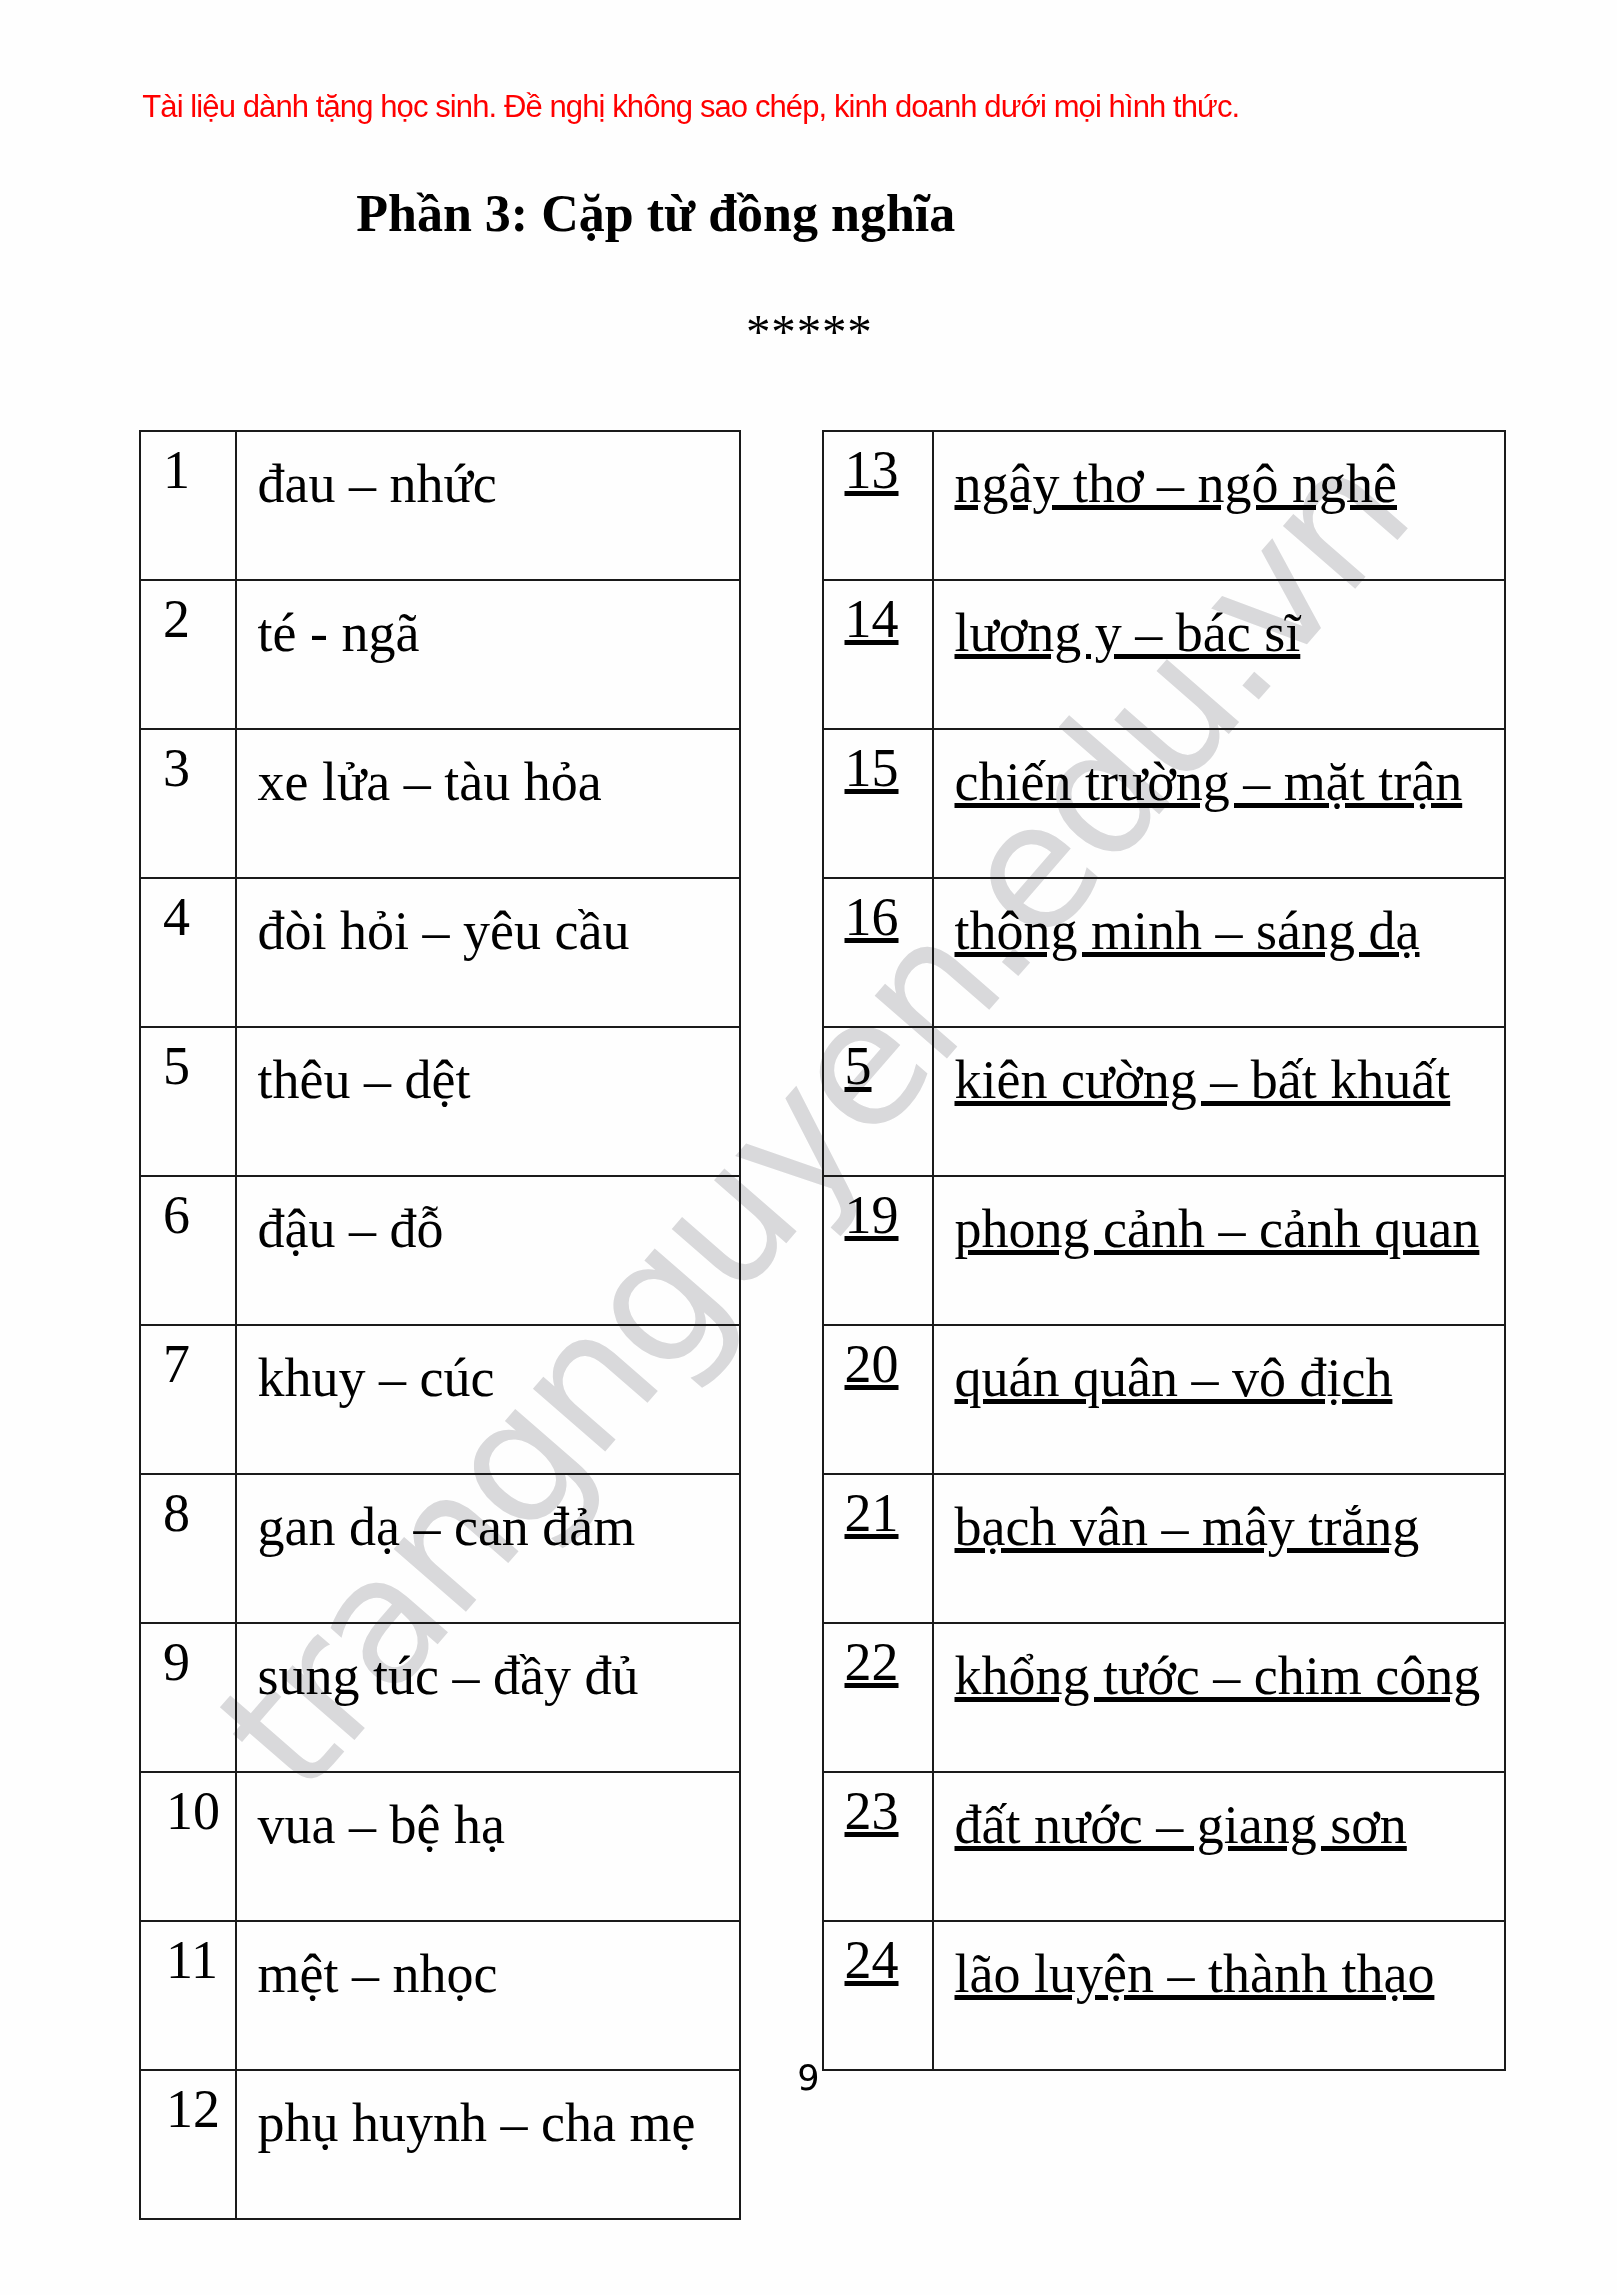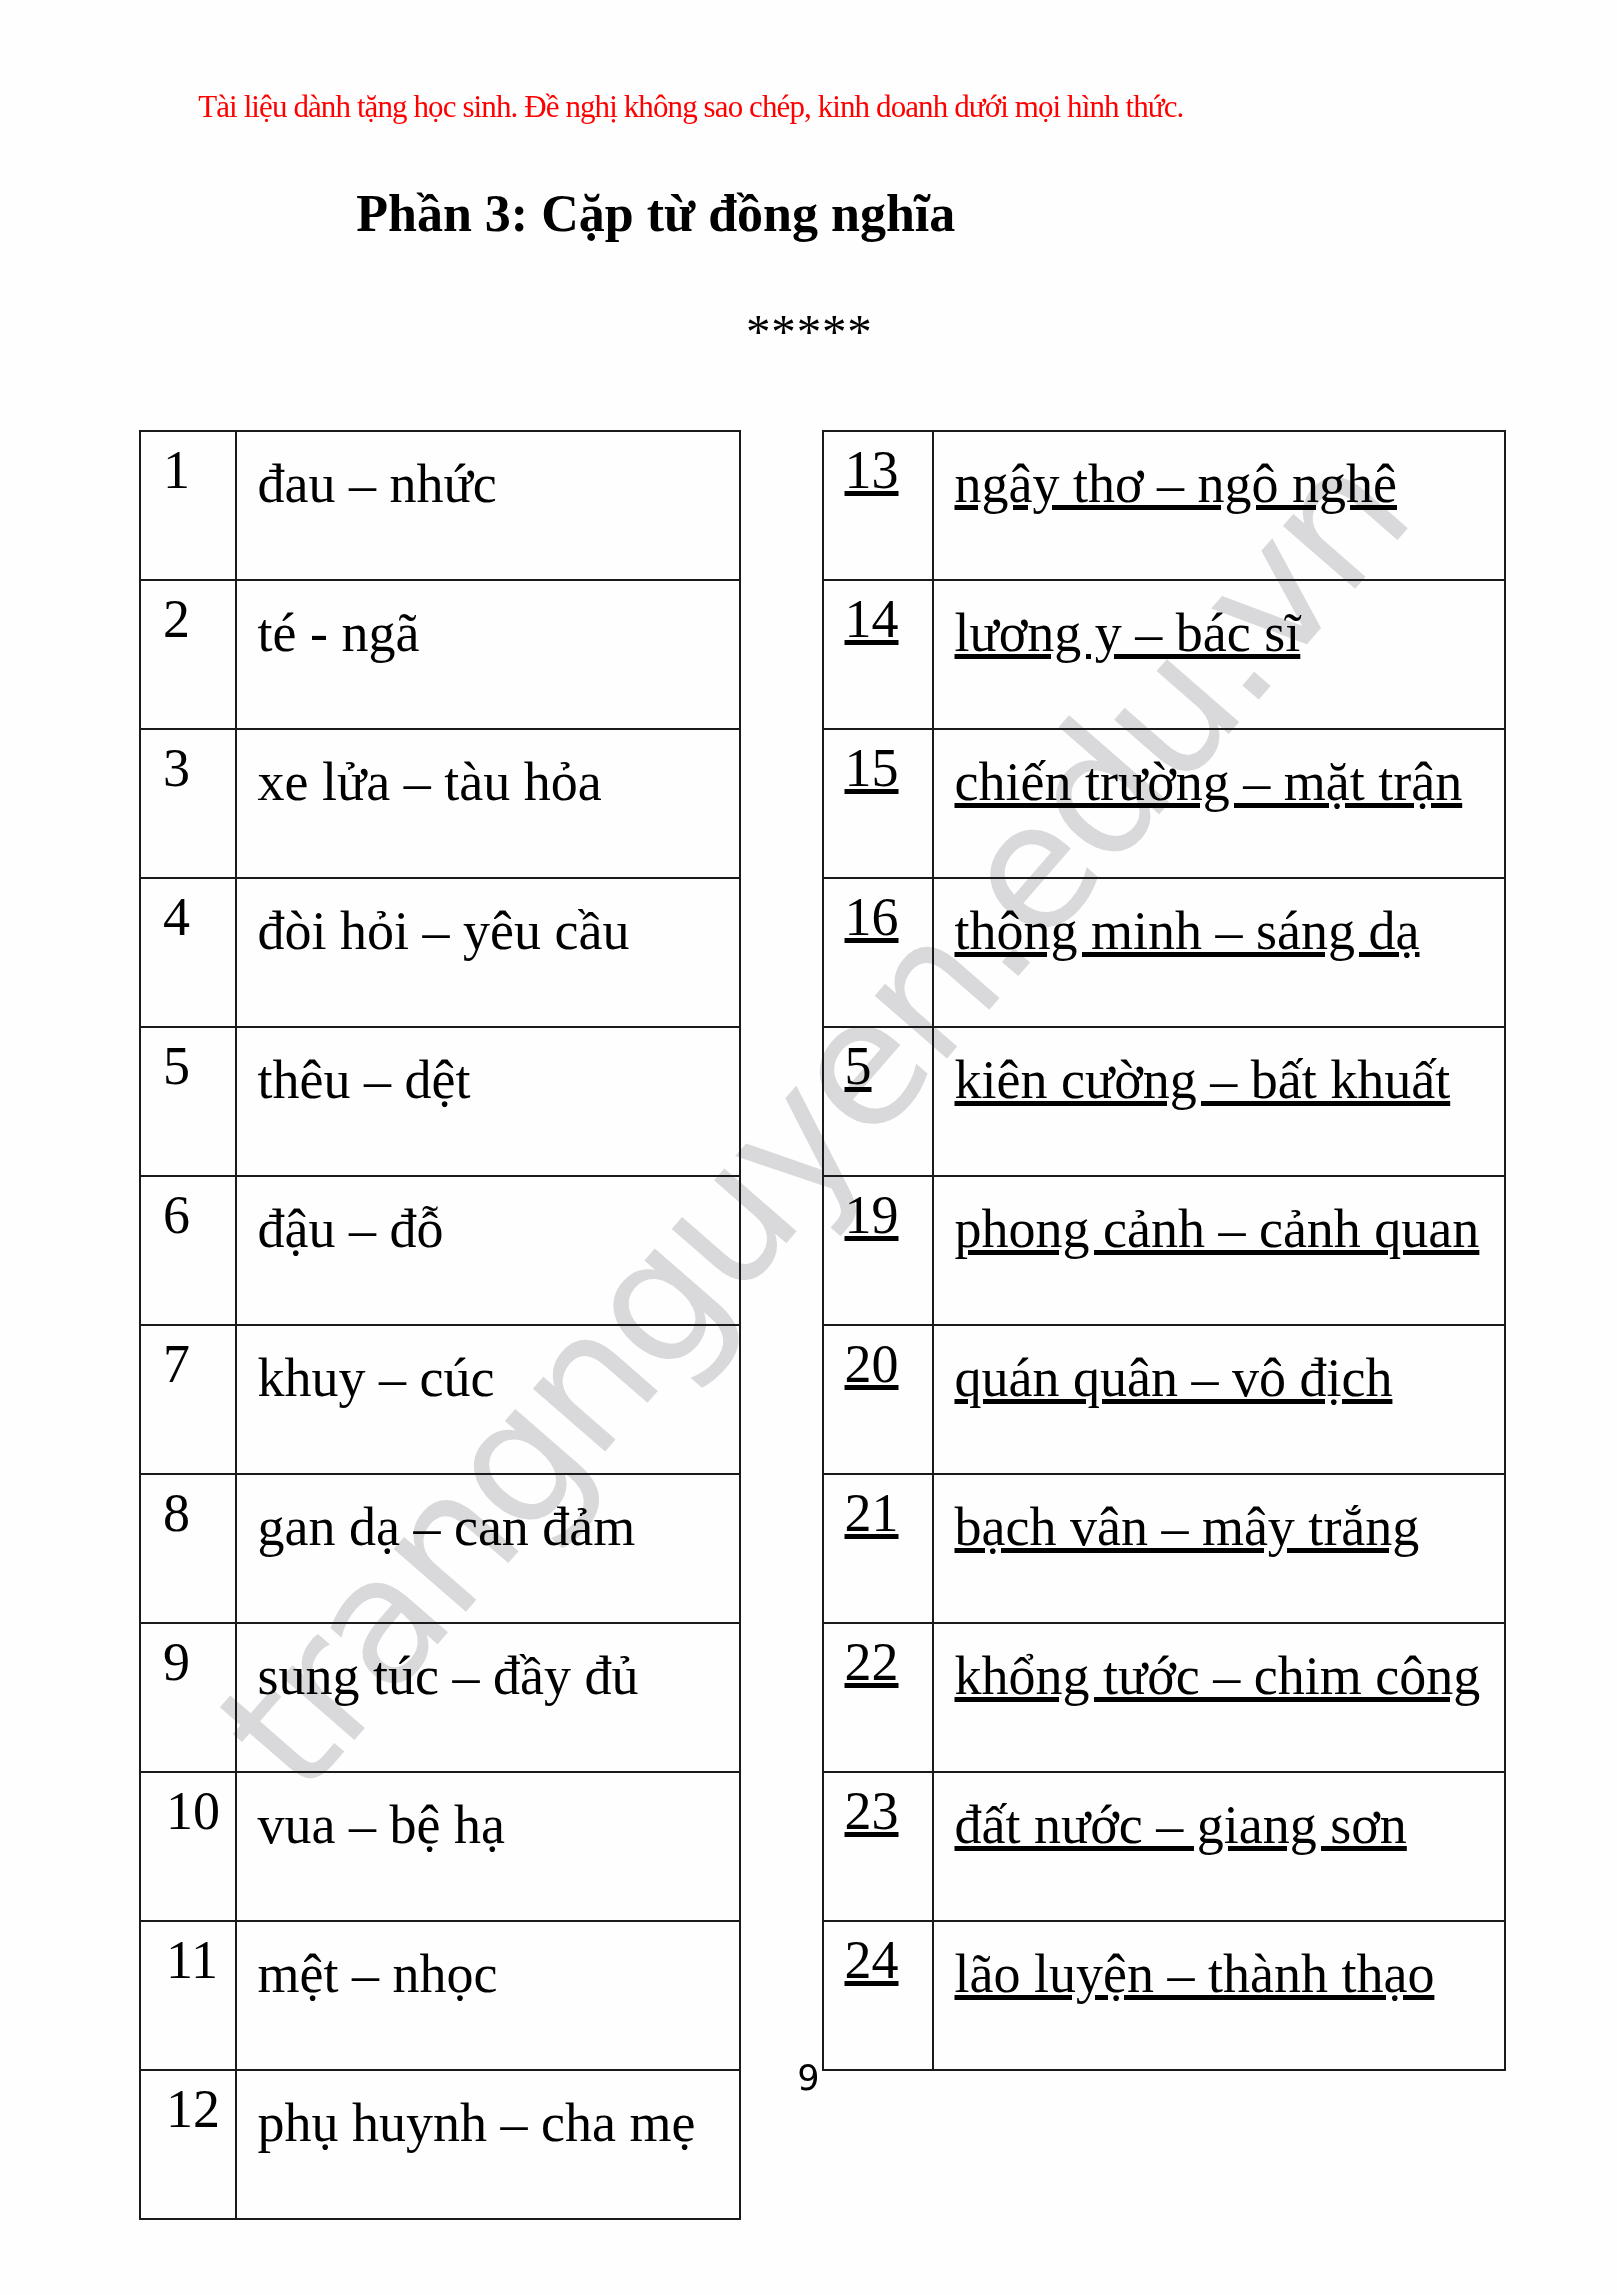--- a/index.html
+++ b/index.html
@@ -13,21 +13,21 @@
       position: relative;
       overflow: hidden;
     }
     .notice {
       position: absolute;
       left: 0;
       width: 1399px;
       top: 85px;
       text-align: center;
       padding-left: 0;
-      font-family: Liberation Serif, serif;
+      font-family: Liberation Sans, sans-serif;
       font-size: 31px;
       letter-spacing: -0.9px;
       line-height: 44px;
       white-space: nowrap;
     }
     .notice span { display: inline-block; margin-left: -17.4px; }
     .title {
       position: absolute;
       left: 0;
       width: 1310px;

